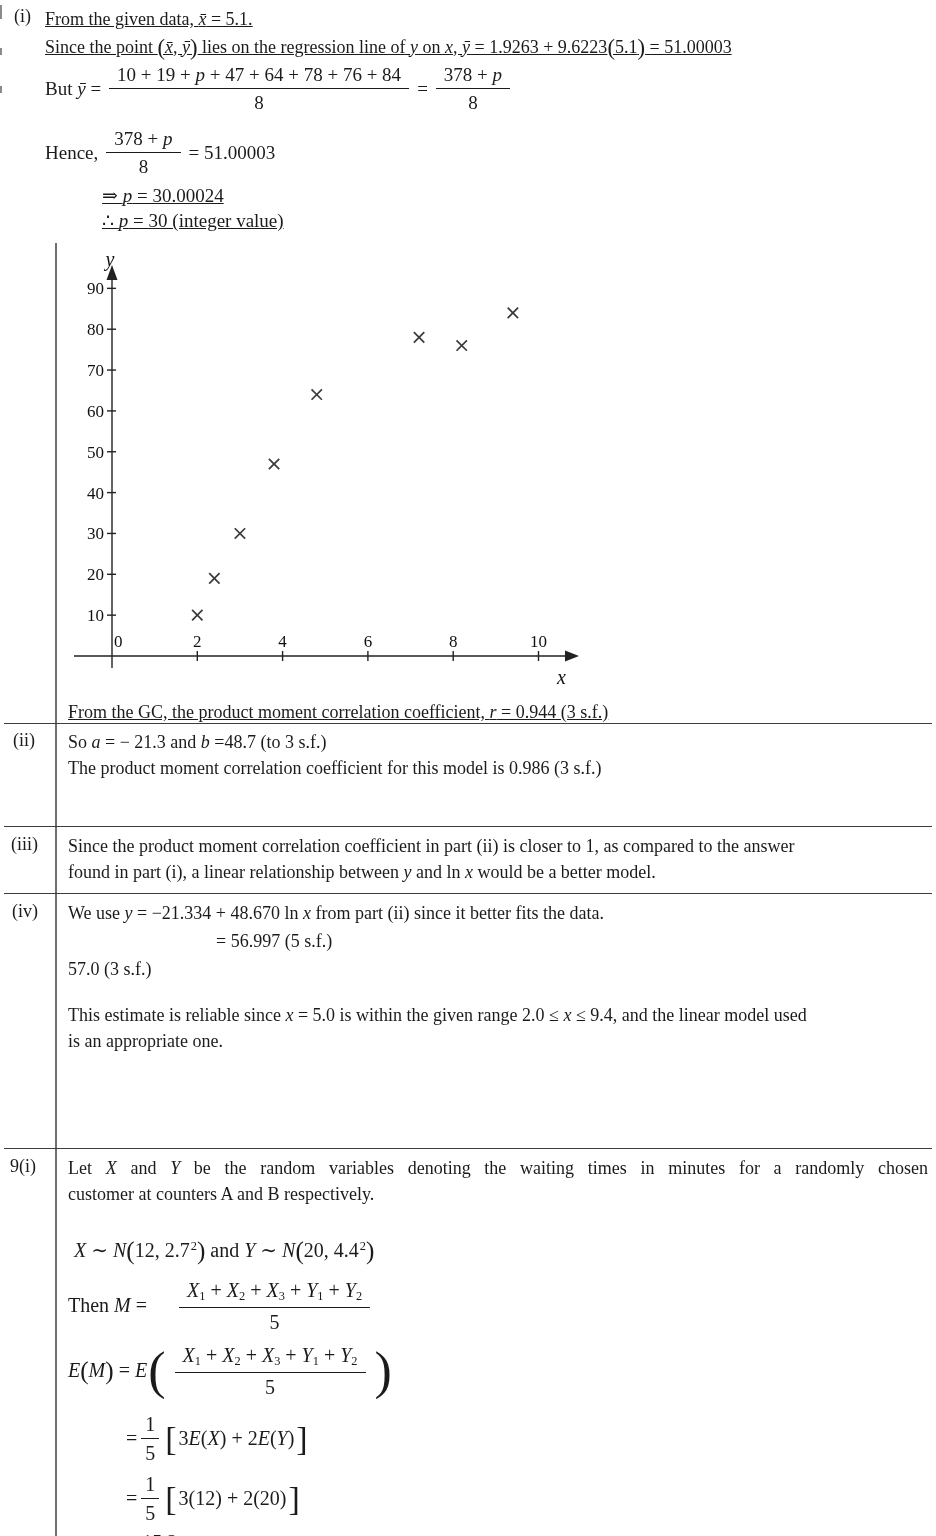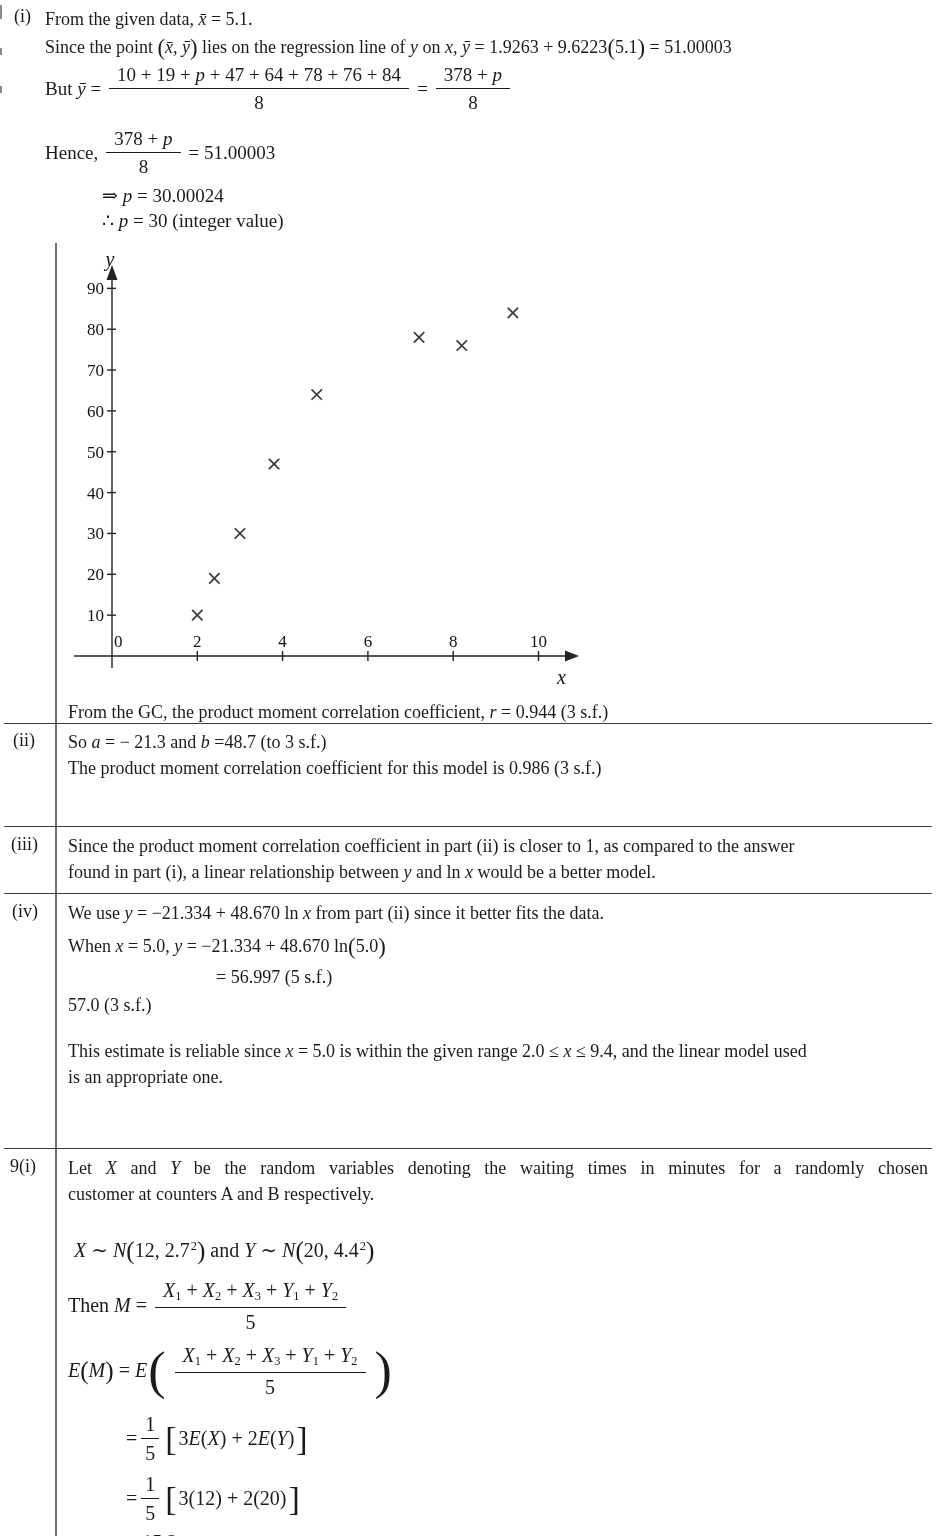--- a/index.html
+++ b/index.html
@@ -1,18 +1,18 @@
 <!DOCTYPE html>
 <html><head>
 <meta charset="utf-8">
 <style>
   html,body{margin:0;padding:0;background:#e8e8e8;}
   #page{position:relative;width:936px;height:1536px;background:#ffffff;overflow:hidden;
         font-family:"Liberation Serif","DejaVu Serif",serif;color:#1b1b1b;font-size:18px;}
-  .tline{position:absolute;white-space:nowrap;line-height:26px;}
+  .tline{position:absolute;white-space:nowrap;line-height:26px;text-decoration:underline;}
   .rowlabel{position:absolute;font-weight:normal;white-space:nowrap;}
   .sep{position:absolute;left:4px;width:928px;height:0;border-top:1.6px solid #3d3d3d;}
   .vline{position:absolute;background:#6f6f6f;width:1.6px;}
   .edge-art{position:absolute;background:#8a8a8a;}
   .sg-i{font-style:italic;}
   .sg-sup{font-size:62%;vertical-align:0.55em;margin-left:1px;}
   .sg-sub{font-size:62%;vertical-align:-0.25em;}
   .sg-mdp{font-size:126%;line-height:0;vertical-align:-0.07em;}
   .mrow{position:absolute;display:flex;align-items:center;white-space:nowrap;font-size:20px;}
   .frow{display:flex;align-items:center;white-space:nowrap;}
@@ -140,35 +140,34 @@
 
   <div class="rowlabel" style="left:11px;top:834px;">(iii)</div>
   <div class="block" style="left:68px;top:833px;">
     <div class="bl"><span class="sg-r">Since the product moment correlation coefficient in part (ii) is closer to 1, as compared to the answer</span></div>
     <div class="bl"><span class="sg-r">found in part (i), a linear relationship between </span><span class="sg-i">y</span><span class="sg-r"> and ln </span><span class="sg-i">x</span><span class="sg-r"> would be a better model.</span></div>
   </div>
 
   <div class="rowlabel" style="left:12px;top:901px;">(iv)</div>
   <div class="block" style="left:68px;top:900px;">
     <div class="bl"><span class="sg-r">We use  </span><span class="sg-i">y</span><span class="sg-r"> = −21.334 + 48.670 ln </span><span class="sg-i">x</span><span class="sg-r">  from part (ii) since it better fits the data.</span></div>
-    <div class="bl" style="margin-top:4px;line-height:32px;"><span class="sg-r">When </span><span class="sg-i">x</span><span class="sg-r"> = 5.0,  </span><span class="sg-i">y</span><span class="sg-r"> = −21.334 + 48.670 ln</span><span class="sg-mdp">(</span><span class="sg-r">5.0</span><span class="sg-mdp">)</span></div>
     <div class="bl" style="margin-left:148px;line-height:30px;"><span class="sg-r">= 56.997  (5 s.f.)</span></div>
     <div class="bl"><span class="sg-r">57.0 (3 s.f.)</span></div>
     <div class="bl" style="margin-top:20px;"><span class="sg-r">This estimate is reliable since </span><span class="sg-i">x</span><span class="sg-r"> = 5.0 is within the given range 2.0 ≤ </span><span class="sg-i">x</span><span class="sg-r"> ≤ 9.4, and the linear model used</span></div>
     <div class="bl"><span class="sg-r">is an appropriate one.</span></div>
   </div>
 
   <div class="rowlabel" style="left:10px;top:1156px;">9(i)</div>
   <div class="block" style="left:68px;top:1155px;width:860px;">
     <div class="bl just"><span class="sg-r">Let </span><span class="sg-i">X</span><span class="sg-r"> and </span><span class="sg-i">Y</span><span class="sg-r"> be the random variables denoting the waiting times in minutes for a randomly chosen</span></div>
     <div class="bl"><span class="sg-r">customer at counters A and B respectively.</span></div>
 
     <div class="bl" style="margin-top:22px;margin-left:6px;font-size:20px;line-height:34px;"><span class="sg-i">X</span><span class="sg-r"> ∼ </span><span class="sg-i">N</span><span class="sg-mdp">(</span><span class="sg-r">12, 2.7</span><span class="sg-sup">2</span><span class="sg-mdp">)</span><span class="sg-r">   and   </span><span class="sg-i">Y</span><span class="sg-r"> ∼ </span><span class="sg-i">N</span><span class="sg-mdp">(</span><span class="sg-r">20, 4.4</span><span class="sg-sup">2</span><span class="sg-mdp">)</span></div>
 
-    <div class="frow" style="margin-top:8px;font-size:20px;height:62px;">
+    <div class="frow" style="margin-top:8px;font-size:20px;height:62px;gap:24px;">
       <span><span class="sg-r">Then </span><span class="sg-i">M</span><span class="sg-r"> = </span></span>
       <span class="frac">
         <span class="fr-num"><span class="sg-i">X</span><span class="sg-sub">1</span><span class="sg-r"> + </span><span class="sg-i">X</span><span class="sg-sub">2</span><span class="sg-r"> + </span><span class="sg-i">X</span><span class="sg-sub">3</span><span class="sg-r"> + </span><span class="sg-i">Y</span><span class="sg-sub">1</span><span class="sg-r"> + </span><span class="sg-i">Y</span><span class="sg-sub">2</span></span>
         <span class="fr-den">5</span>
       </span>
     </div>
 
     <div class="frow" style="font-size:20px;height:68px;">
       <span><span class="sg-i">E</span><span class="sg-mdp">(</span><span class="sg-i">M</span><span class="sg-mdp">)</span><span class="sg-r"> = </span><span class="sg-i">E</span></span>
       <span class="lgp">(</span>

